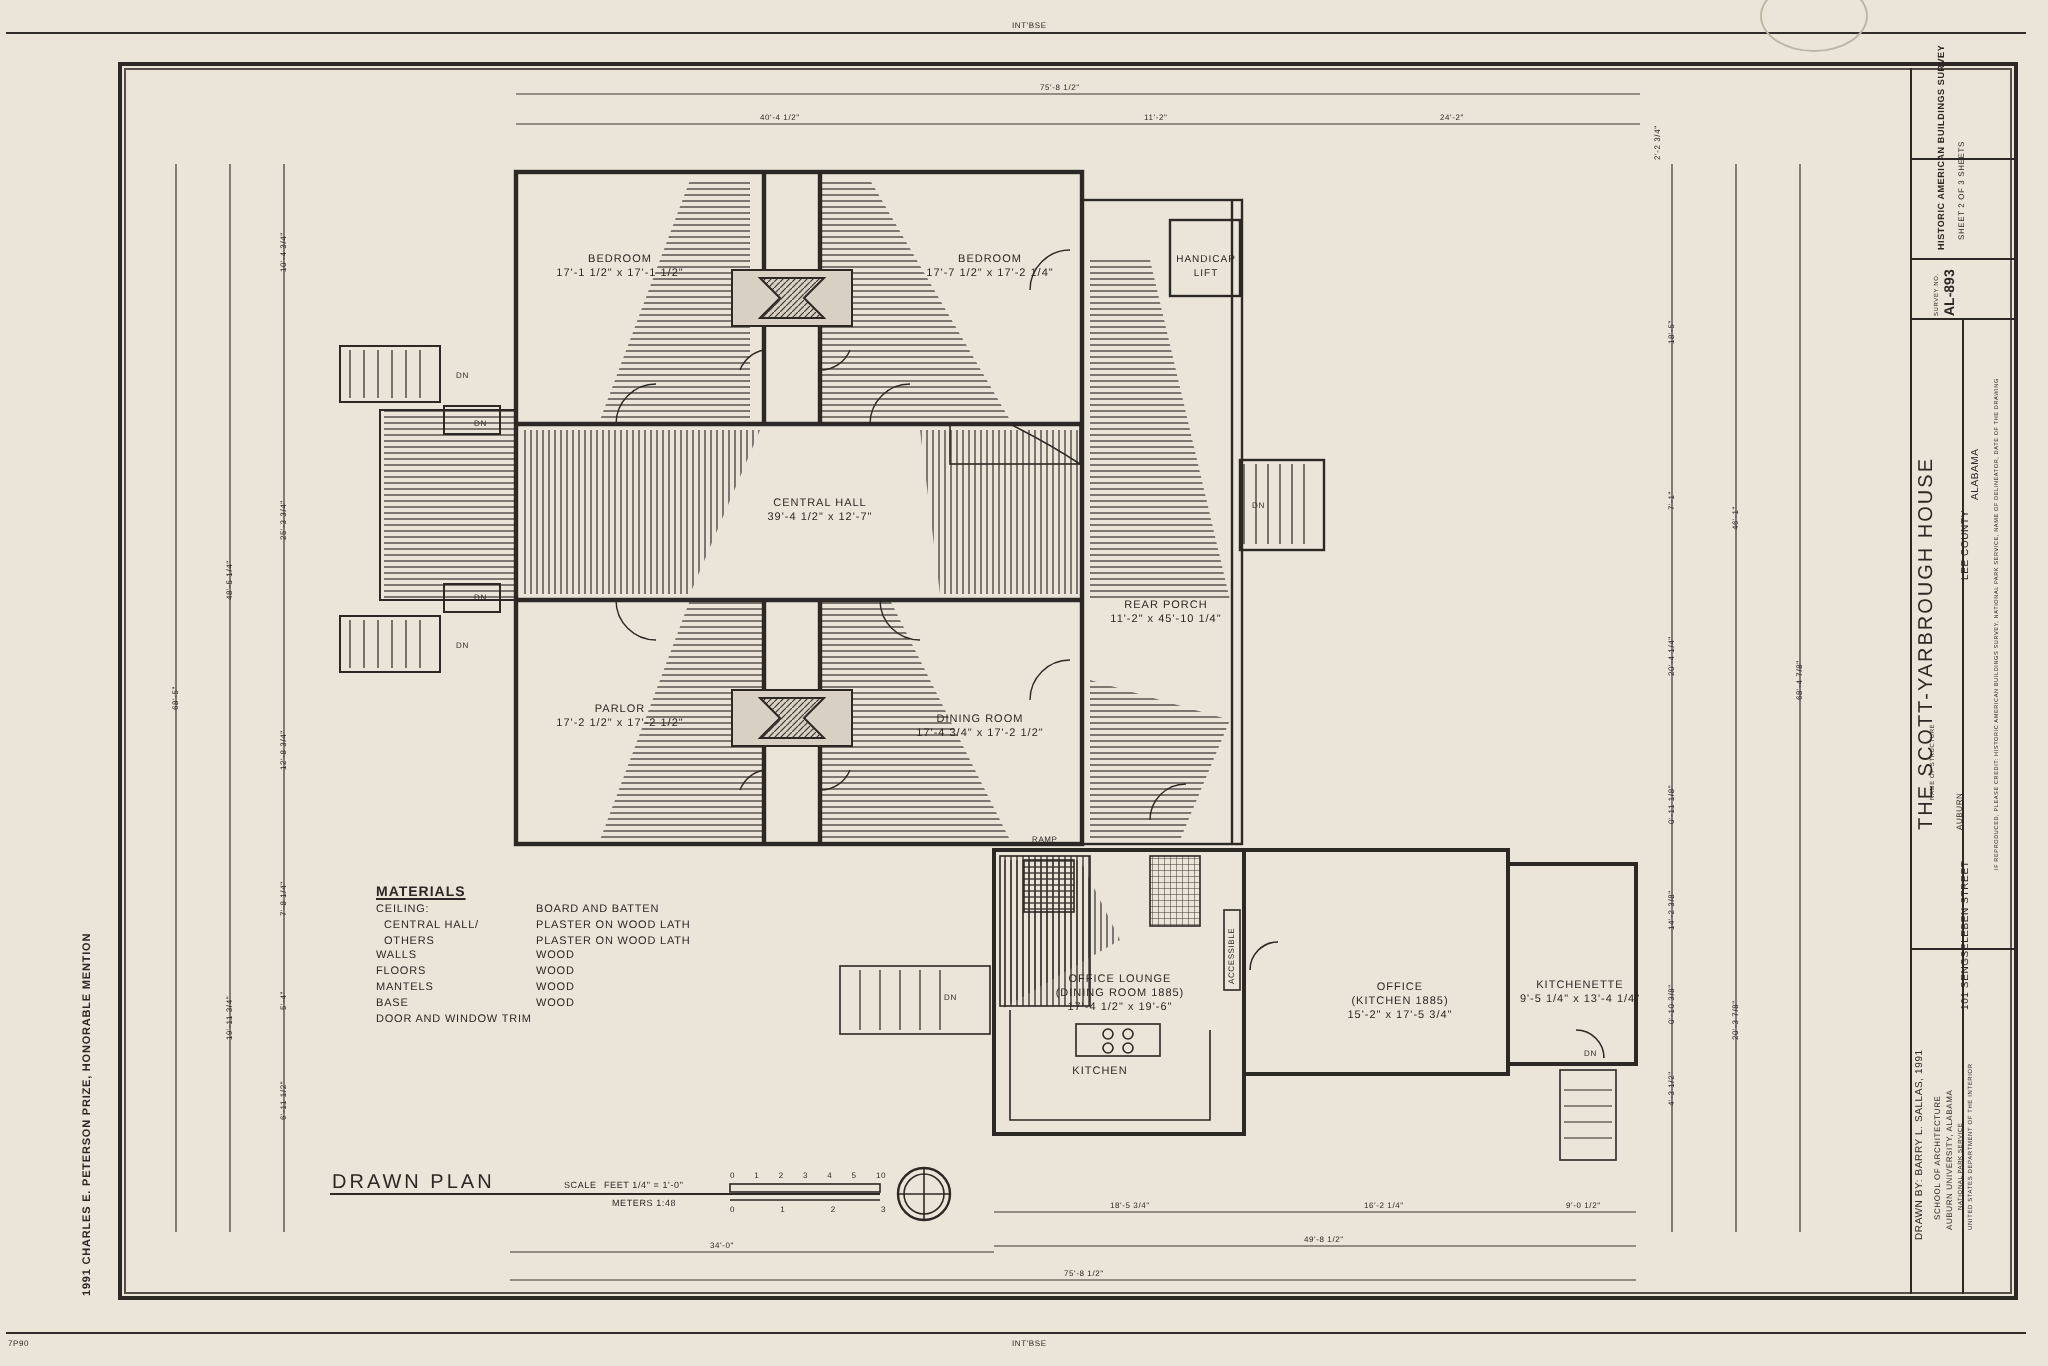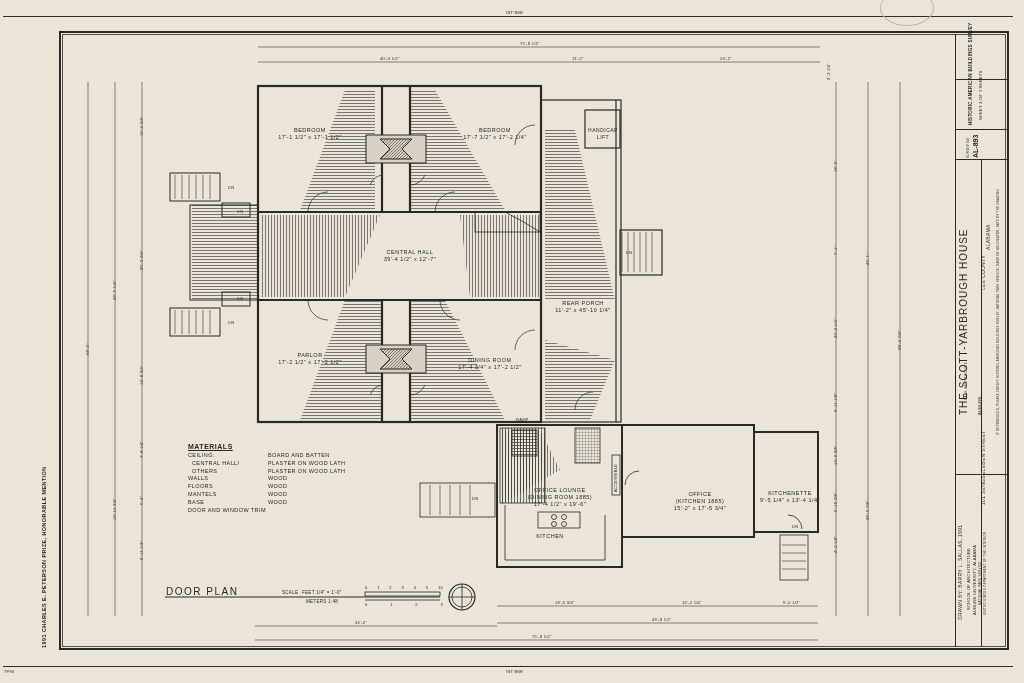--- a/index.html
+++ b/index.html
@@ -236,21 +236,21 @@
       <div>PLASTER ON WOOD LATH</div>
       <div>PLASTER ON WOOD LATH</div>
       <div>WOOD</div>
       <div>WOOD</div>
       <div>WOOD</div>
       <div>WOOD</div>
     </div>
   </div>
 </div>
 
-<div class="abs" style="left:166px;top:586px;font-size:10px;letter-spacing:1.5px;">DOOR PLAN</div>
+<div class="abs" style="left:166px;top:586px;font-size:10px;letter-spacing:1.5px;">DRAWN PLAN</div>
 <div class="abs tiny" style="left:282px;top:590px;font-size:4.5px;">SCALE</div>
 <div class="abs tiny" style="left:302px;top:590px;font-size:4.5px;">FEET  1/4" = 1'-0"</div>
 <div class="abs tiny" style="left:306px;top:599px;font-size:4.5px;">METERS  1:48</div>
 <div class="abs tiny" style="left:365px;top:585px;width:78px;display:flex;justify-content:space-between;">
   <span>0</span>
   <span>1</span>
   <span>2</span>
   <span>3</span>
   <span>4</span>
   <span>5</span>

